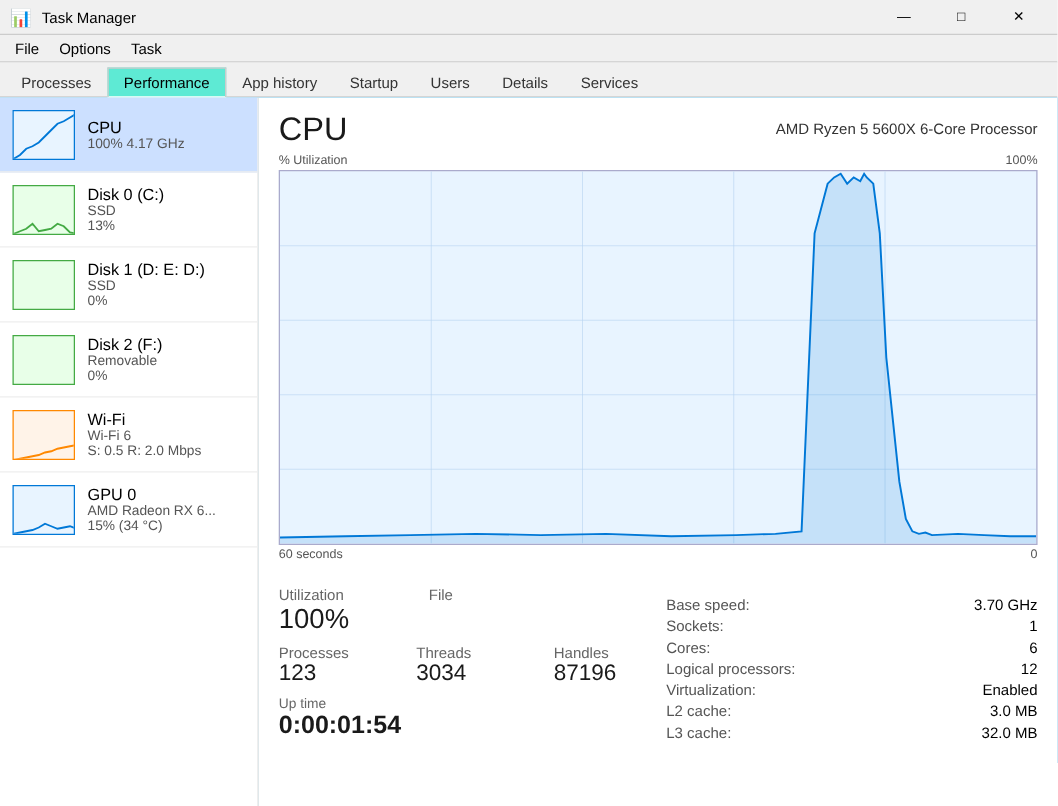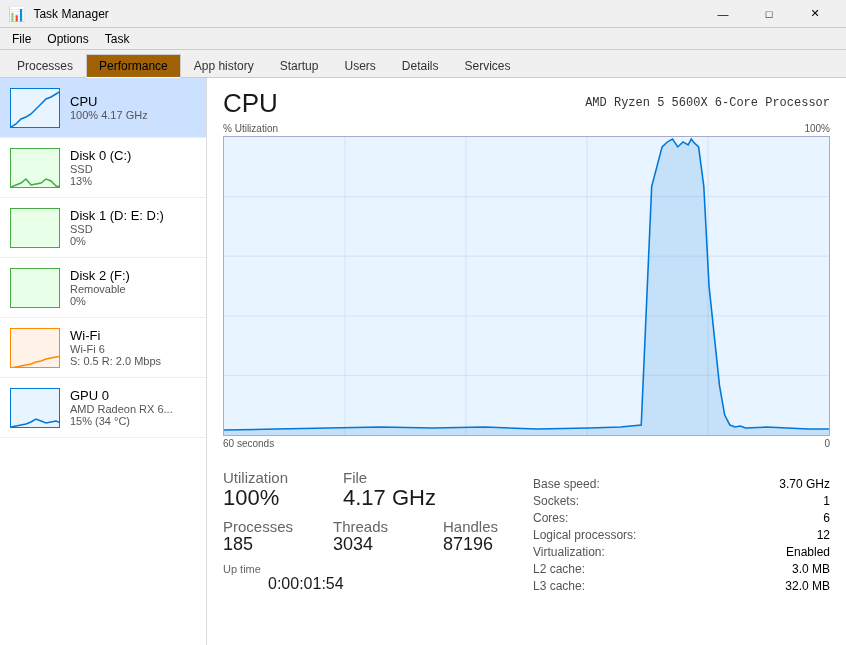--- a/index.html
+++ b/index.html
@@ -61,21 +61,21 @@
     .tab {
       padding: 4px 12px;
       cursor: pointer;
       font-size: 12px;
       border: 1px solid transparent;
       border-bottom: none;
       background: transparent;
       color: #333;
     }
     .tab.active {
-      background: #a16207;
+      background: #5eead4;
       border-color: #ccc;
       border-bottom: 1px solid #fff;
       margin-bottom: -1px;
       color: #000;
     }
 
     
     .main-layout {
       display: flex;
       height: calc(645px - 78px);
@@ -120,21 +120,21 @@
     }
 
     
     .content-header {
       display: flex;
       justify-content: space-between;
       align-items: flex-start;
       margin-bottom: 4px;
     }
     .content-title { font-size: 26px; font-weight: 300; color: #1a1a1a; }
-    .processor-name { font-size: 12px; color: #333; text-align: right; margin-top: 8px; font-family: Liberation Mono, monospace; }
+    .processor-name { font-size: 12px; color: #333; text-align: right; margin-top: 8px; }
 
     
     .chart-container {
       position: relative;
       margin-bottom: 20px;
     }
     .chart-labels {
       display: flex;
       justify-content: space-between;
       font-size: 10px;
@@ -150,40 +150,40 @@
       overflow: hidden;
     }
     .chart-time-label {
       display: flex;
       justify-content: space-between;
       font-size: 10px;
       color: #555;
       margin-top: 2px;
     }
     .stat-block { min-width: 90px; }
-    .stat-label { font-size: 15px; color: #666; }
+    .stat-label { font-size: 12px; color: #666; }
     .stat-value { font-size: 22px; font-weight: 300; color: #1a1a1a; line-height: 1.1; }
 
     .stats-right {
       display: flex;
       flex-direction: column;
       gap: 3px;
       margin-top: 8px;
       flex: 1;
     }
     .stat-row {
       display: flex;
       justify-content: space-between;
       font-size: 12px;
     }
     .stat-row-label { color: #555; }
     .stat-row-value { font-weight: 500; color: #000; text-align: center; }
     .stat-row-value.bold { font-weight: 400; }
     .uptime-label { font-size: 11px; color: #666; }
-    .uptime-value { font-size: 16px; font-weight: 400; color: #1a1a1a; margin-left: 45px; }
+    .uptime-value { font-size: 20px; font-weight: 700; color: #1a1a1a; }
   </style>
 </head>
 <body>
 
 <div class="titlebar">
   <div class="titlebar-left">
     <span style="font-size:14px;">📊</span>
     <span class="titlebar-title">Task Manager</span>
   </div>
   <div class="titlebar-controls">
@@ -331,27 +331,26 @@
     <div style="display:flex; justify-content:space-between; align-items:flex-start; margin-top:6px;">
 
       <div style="display:flex; flex-direction:column; gap:8px;">
         <div style="display:flex; gap:30px;">
           <div class="stat-block">
             <div class="stat-label">Utilization</div>
             <div class="stat-value">100%</div>
           </div>
           <div class="stat-block">
             <div class="stat-label">File</div>
-            <div class="stat-value">4.17 GHz</div>
           </div>
         </div>
         <div style="display:flex; gap:20px;">
           <div class="stat-block">
             <div class="stat-label">Processes</div>
-            <div class="stat-value" style="font-size:18px;">185</div>
+            <div class="stat-value" style="font-size:18px;">123</div>
           </div>
           <div class="stat-block">
             <div class="stat-label">Threads</div>
             <div class="stat-value" style="font-size:18px;">3034</div>
           </div>
           <div class="stat-block">
             <div class="stat-label">Handles</div>
             <div class="stat-value" style="font-size:18px;">87196</div>
           </div>
         </div>

